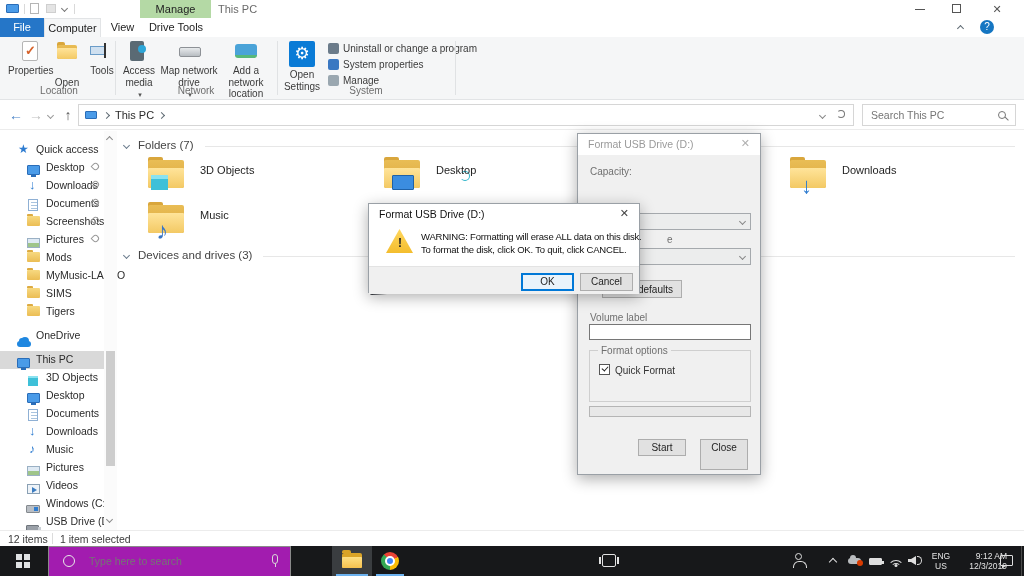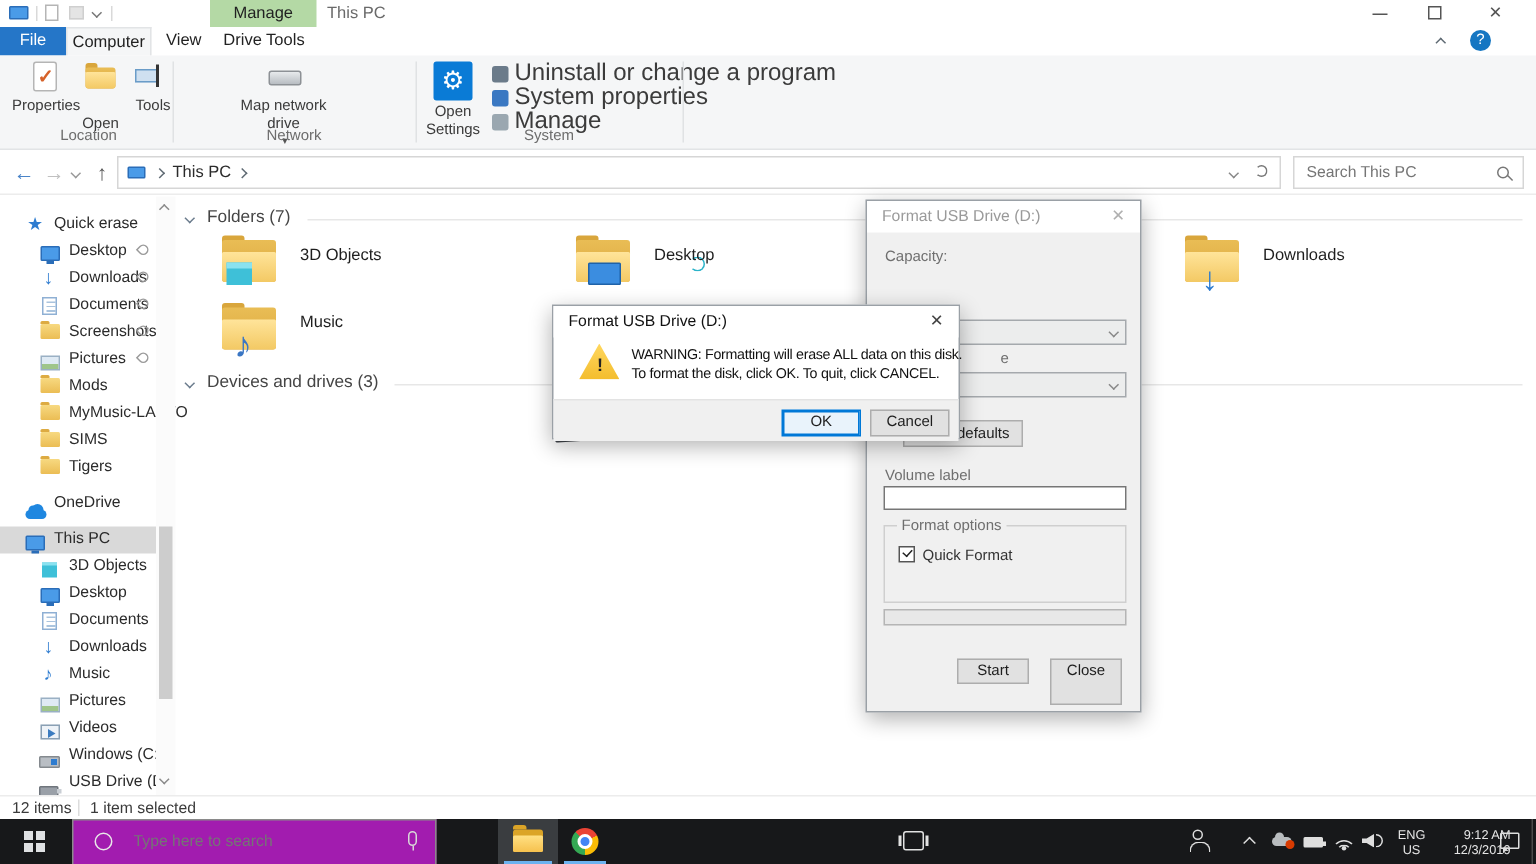--- a/index.html
+++ b/index.html
@@ -21,21 +21,21 @@
   .tabrow{position:absolute;left:0;top:18px;width:1024px;height:19px;background:#fff;}
   .tab{position:absolute;top:0;height:19px;font-size:11px;color:#222;text-align:center;line-height:19px;}
   .tab-file{background:#2576c8;color:#fff;}
   .tab-selected{background:#f5f6f7;border:1px solid #e2e4e6;border-bottom:none;}
 
   
   .ribbon{position:absolute;left:0;top:37px;width:1024px;height:63px;background:#f5f6f7;border-bottom:1px solid #e2e4e6;}
   .rib-sep{position:absolute;top:4px;width:1px;height:54px;background:#e0e2e4;}
   .rib-big{position:absolute;top:2px;text-align:center;font-size:10px;color:#3b3b3b;line-height:1.15;}
   .rib-grouplabel{position:absolute;top:48px;font-size:10px;color:#6d6d6d;text-align:center;width:100%;}
-  .rib-small{position:absolute;height:15px;font-size:16px;color:#3b3b3b;line-height:15px;white-space:nowrap;}
+  .rib-small{position:absolute;height:15px;font-size:10px;color:#3b3b3b;line-height:15px;white-space:nowrap;}
   .caret::after{content:"▾";font-size:7px;color:#555;margin-left:2px;}
   .gear-tile{position:absolute;width:26px;height:26px;background:#0a7bd6;color:#fff;font-size:17px;line-height:26px;text-align:center;border-radius:2px;}
   .doc-check{position:absolute;width:16px;height:20px;background:#fff;border:1px solid #b5b5b5;border-radius:2px;}
   .doc-check::after{content:"✓";position:absolute;left:2px;top:2px;color:#d6622a;font-size:13px;font-weight:bold;}
   .help-circle{position:absolute;width:14px;height:14px;border-radius:50%;background:#1576c2;color:#fff;font-size:10px;line-height:14px;text-align:center;}
 
   
   .folder{position:absolute;}
   .f-tab{position:absolute;left:0;top:-1px;width:42%;height:6px;background:#d9a63c;border-radius:2px 2px 0 0;}
   .f-back{position:absolute;left:0;top:2px;width:100%;height:calc(100% - 2px);background:linear-gradient(180deg,#e9bd55,#dca73e);border-radius:2px;}
@@ -219,23 +219,32 @@
       <div class="rib-big" style="left:76px;width:40px;">
         <span class="abs" style="left:8px;top:7px;width:16px;height:9px;background:#cfe0f0;border:1px solid #6a9cc8;"></span>
         <span class="abs" style="left:22px;top:4px;width:1.5px;height:15px;background:#333;"></span>
         <div style="margin-top:26px;">Tools</div>
       </div>
       <div class="rib-grouplabel">Location</div>
     </div>
     <span class="rib-sep" style="left:115px;"></span>
 
     <div class="abs" style="left:118px;top:0;width:156px;height:62px;">
+      <div class="rib-big caret" style="left:0px;width:42px;">
+        <span class="abs" style="left:12px;top:2px;width:14px;height:20px;background:#5a6a74;border-radius:2px;"></span>
+        <span class="abs" style="left:20px;top:6px;width:8px;height:8px;border-radius:50%;background:#2da6d8;"></span>
+        <div style="margin-top:26px;">Access media</div>
+      </div>
       <div class="rib-big caret" style="left:42px;width:58px;">
         <span class="abs" style="left:19px;top:8px;width:22px;height:10px;background:linear-gradient(180deg,#e7eaec,#b8bdc2);border:1px solid #8d9196;border-radius:2px;"></span>
         <div style="margin-top:26px;">Map network drive</div>
+      </div>
+      <div class="rib-big" style="left:100px;width:56px;">
+        <span class="abs" style="left:17px;top:5px;width:22px;height:14px;background:#4aa3d8;border-radius:3px;border-bottom:3px solid #58b87a;"></span>
+        <div style="margin-top:26px;">Add a network location</div>
       </div>
       <div class="rib-grouplabel">Network</div>
     </div>
     <span class="rib-sep" style="left:277px;"></span>
 
     <div class="abs" style="left:280px;top:0;width:172px;height:62px;">
       <div class="rib-big" style="left:0px;width:44px;">
         <span class="gear-tile" style="left:9px;top:2px;">⚙</span>
         <div style="margin-top:30px;">Open Settings</div>
       </div>
@@ -270,21 +279,21 @@
       <input placeholder="Search This PC" style="">
       <span class="mag" style="position:absolute;right:9px;top:6px;"></span>
     </div>
   </div>
 
   <div class="main">
 
     <div class="abs" style="left:0;top:0;width:117px;height:399px;">
       <div class="side-item" style="top:10px;">
         <span class="abs star-ico" style="left:18px;top:2px;">★</span>
-        <span class="side-label" style="left:36px;">Quick erase</span>
+        <span class="side-label" style="left:36px;">Quick access</span>
       </div>
       <div class="side-item" style="top:28px;">
         <span class="abs mini monitor" style="left:27px;top:2px;"></span>
         <span class="side-label" style="left:46px;">Desktop</span>
         <span class="pin" style="position:absolute;left:92px;top:4px;"></span>
       </div>
       <div class="side-item" style="top:46px;">
         <span class="abs arrow-down-blue" style="left:29px;top:3px;">↓</span>
         <span class="side-label" style="left:46px;">Downloads</span>
         <span class="pin" style="position:absolute;left:92px;top:4px;"></span>

